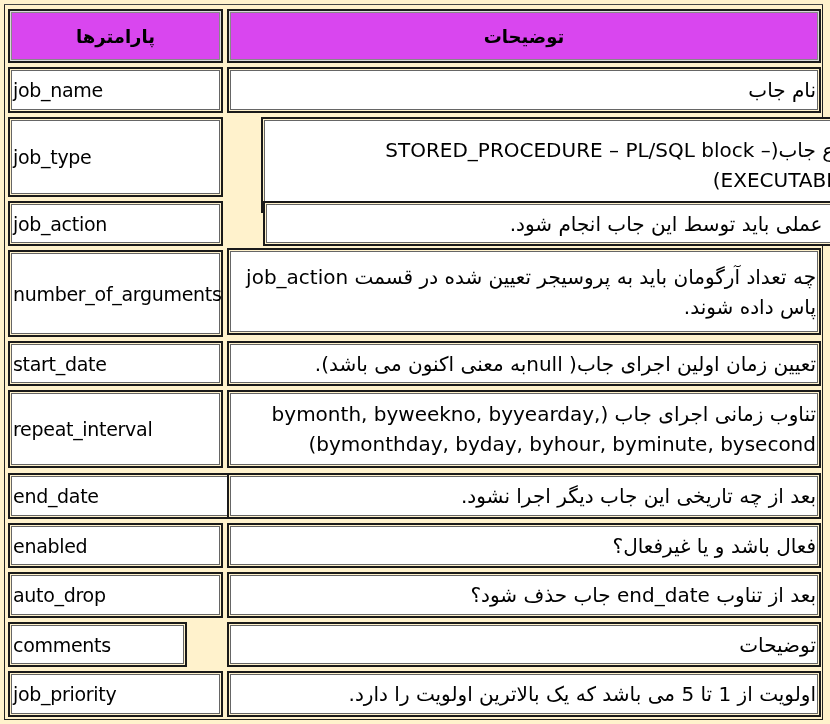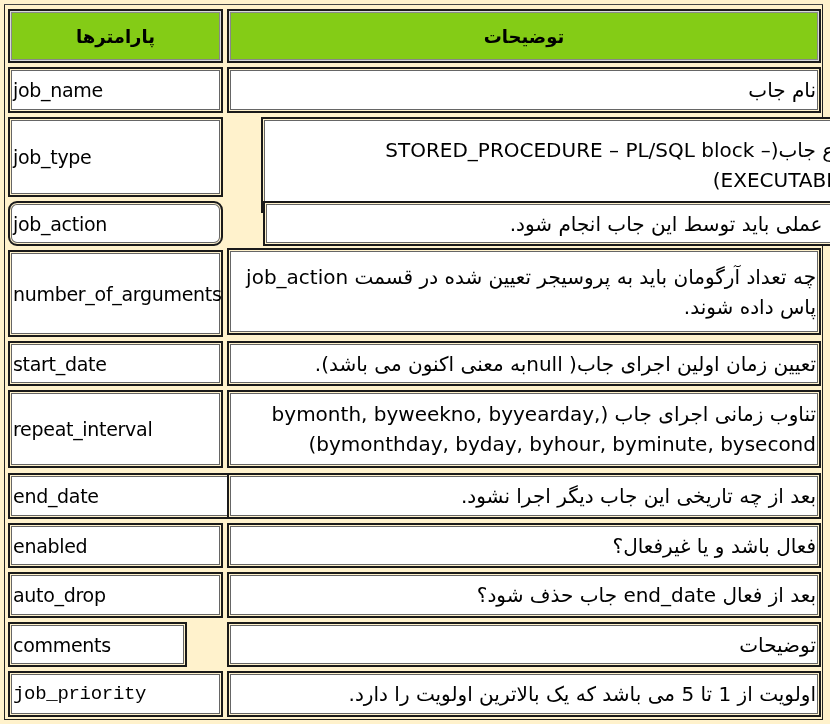--- a/index.html
+++ b/index.html
@@ -1,59 +1,59 @@
 <!DOCTYPE html>
 <html><head>
 <meta charset="utf-8">
 <style>
   html, body { margin:0; padding:0; }
   body { width:830px; height:724px; background:#fff2cc; position:relative; overflow:hidden; font-family:"DejaVu Sans", sans-serif; }
   .frame { position:absolute; left:4px; top:4px; width:819px; height:716px; border:1px solid #222; border-top:none; box-sizing:border-box; background:#fff2cc; }
   .frame-top { position:absolute; left:4px; top:4px; width:819px; height:1px; background:#444; }
   .cell { position:absolute; box-sizing:border-box; border:2px solid #1a1a1a; box-shadow: inset 0 0 0 1px #fff2cc, inset 0 0 0 2px #666; background:#ffffff; display:flex; align-items:center; color:#000; }
-  .hdr { background:#84cc16; box-shadow: inset 0 0 0 1px #d9d9d9, inset 0 0 0 2px #888; justify-content:center; font-weight:bold; font-size:18px; }
+  .hdr { background:#d946ef; box-shadow: inset 0 0 0 1px #d9d9d9, inset 0 0 0 2px #888; justify-content:center; font-weight:bold; font-size:18px; }
   .param { padding-left:3px; font-size:19px; font-family:"DejaVu Sans", sans-serif; letter-spacing:-0.3px; }
   .desc { direction:rtl; text-align:right; padding-right:3px; font-size:20px; line-height:30px; justify-content:flex-start; }
 </style>
 </head>
 <body>
 
 <div class="frame"></div>
 <div class="frame-top"></div>
 
 <div>
 
   <div class="cell hdr" style="left:8px;top:9px;width:215px;height:54px;">پارامترها</div>
   <div class="cell hdr" style="left:227px;top:9px;width:594px;height:54px;">توضیحات</div>
 
   <div class="cell param" style="left:8px;top:67px;width:215px;height:46px;">job_name</div>
   <div class="cell desc" style="left:227px;top:67px;width:594px;height:46px;">نام جاب</div>
 
   <div class="cell param" style="left:8px;top:117px;width:215px;height:80px;">job_type</div>
   <div class="cell desc" style="left:227px;top:117px;width:594px;height:96px;margin-left:34px;">نوع جاب(STORED_PROCEDURE – PL/SQL block  –  EXECUTABLE)</div>
 
-  <div class="cell param" style="left:8px;top:201px;width:215px;height:45px;border-radius:9px;">job_action</div>
+  <div class="cell param" style="left:8px;top:201px;width:215px;height:45px;">job_action</div>
   <div class="cell desc" style="left:227px;top:201px;width:594px;height:45px;margin-left:36px;">چه عملی باید توسط این جاب انجام شود.</div>
 
   <div class="cell param" style="left:8px;top:250px;width:215px;height:87px;">number_of_arguments</div>
   <div class="cell desc" style="left:227px;top:248px;width:594px;height:87px;">چه تعداد آرگومان  باید به پروسیجر تعیین شده در قسمت job_action پاس داده شوند.</div>
 
   <div class="cell param" style="left:8px;top:341px;width:215px;height:45px;">start_date</div>
   <div class="cell desc" style="left:227px;top:341px;width:594px;height:45px;">تعیین زمان اولین اجرای جاب( nullبه معنی اکنون می باشد).</div>
 
   <div class="cell param" style="left:8px;top:390px;width:215px;height:78px;">repeat_interval</div>
   <div class="cell desc" style="left:227px;top:390px;width:594px;height:78px;">تناوب زمانی اجرای جاب (bymonth, byweekno, byyearday, bymonthday, byday, byhour, byminute, bysecond)</div>
 
   <div class="cell param" style="left:8px;top:473px;width:258px;height:46px;">end_date</div>
   <div class="cell desc" style="left:227px;top:473px;width:594px;height:46px;">بعد از چه تاریخی این جاب دیگر اجرا نشود.</div>
 
   <div class="cell param" style="left:8px;top:523px;width:215px;height:45px;">enabled</div>
   <div class="cell desc" style="left:227px;top:523px;width:594px;height:45px;padding-left:8px;">فعال باشد و یا غیرفعال؟</div>
 
   <div class="cell param" style="left:8px;top:572px;width:215px;height:46px;">auto_drop</div>
-  <div class="cell desc" style="left:227px;top:572px;width:594px;height:46px;">بعد از فعال end_date جاب حذف شود؟</div>
+  <div class="cell desc" style="left:227px;top:572px;width:594px;height:46px;">بعد از تناوب end_date جاب حذف شود؟</div>
 
   <div class="cell param" style="left:8px;top:622px;width:179px;height:45px;">comments</div>
   <div class="cell desc" style="left:227px;top:622px;width:594px;height:45px;">توضیحات</div>
 
-  <div class="cell param" style="left:8px;top:671px;width:215px;height:46px;font-family:Liberation Mono, monospace;">job_priority</div>
+  <div class="cell param" style="left:8px;top:671px;width:215px;height:46px;">job_priority</div>
   <div class="cell desc" style="left:227px;top:671px;width:594px;height:46px;">اولویت از 1 تا 5 می باشد که یک بالاترین اولویت را دارد.</div>
 </div>
 
 </body></html>

